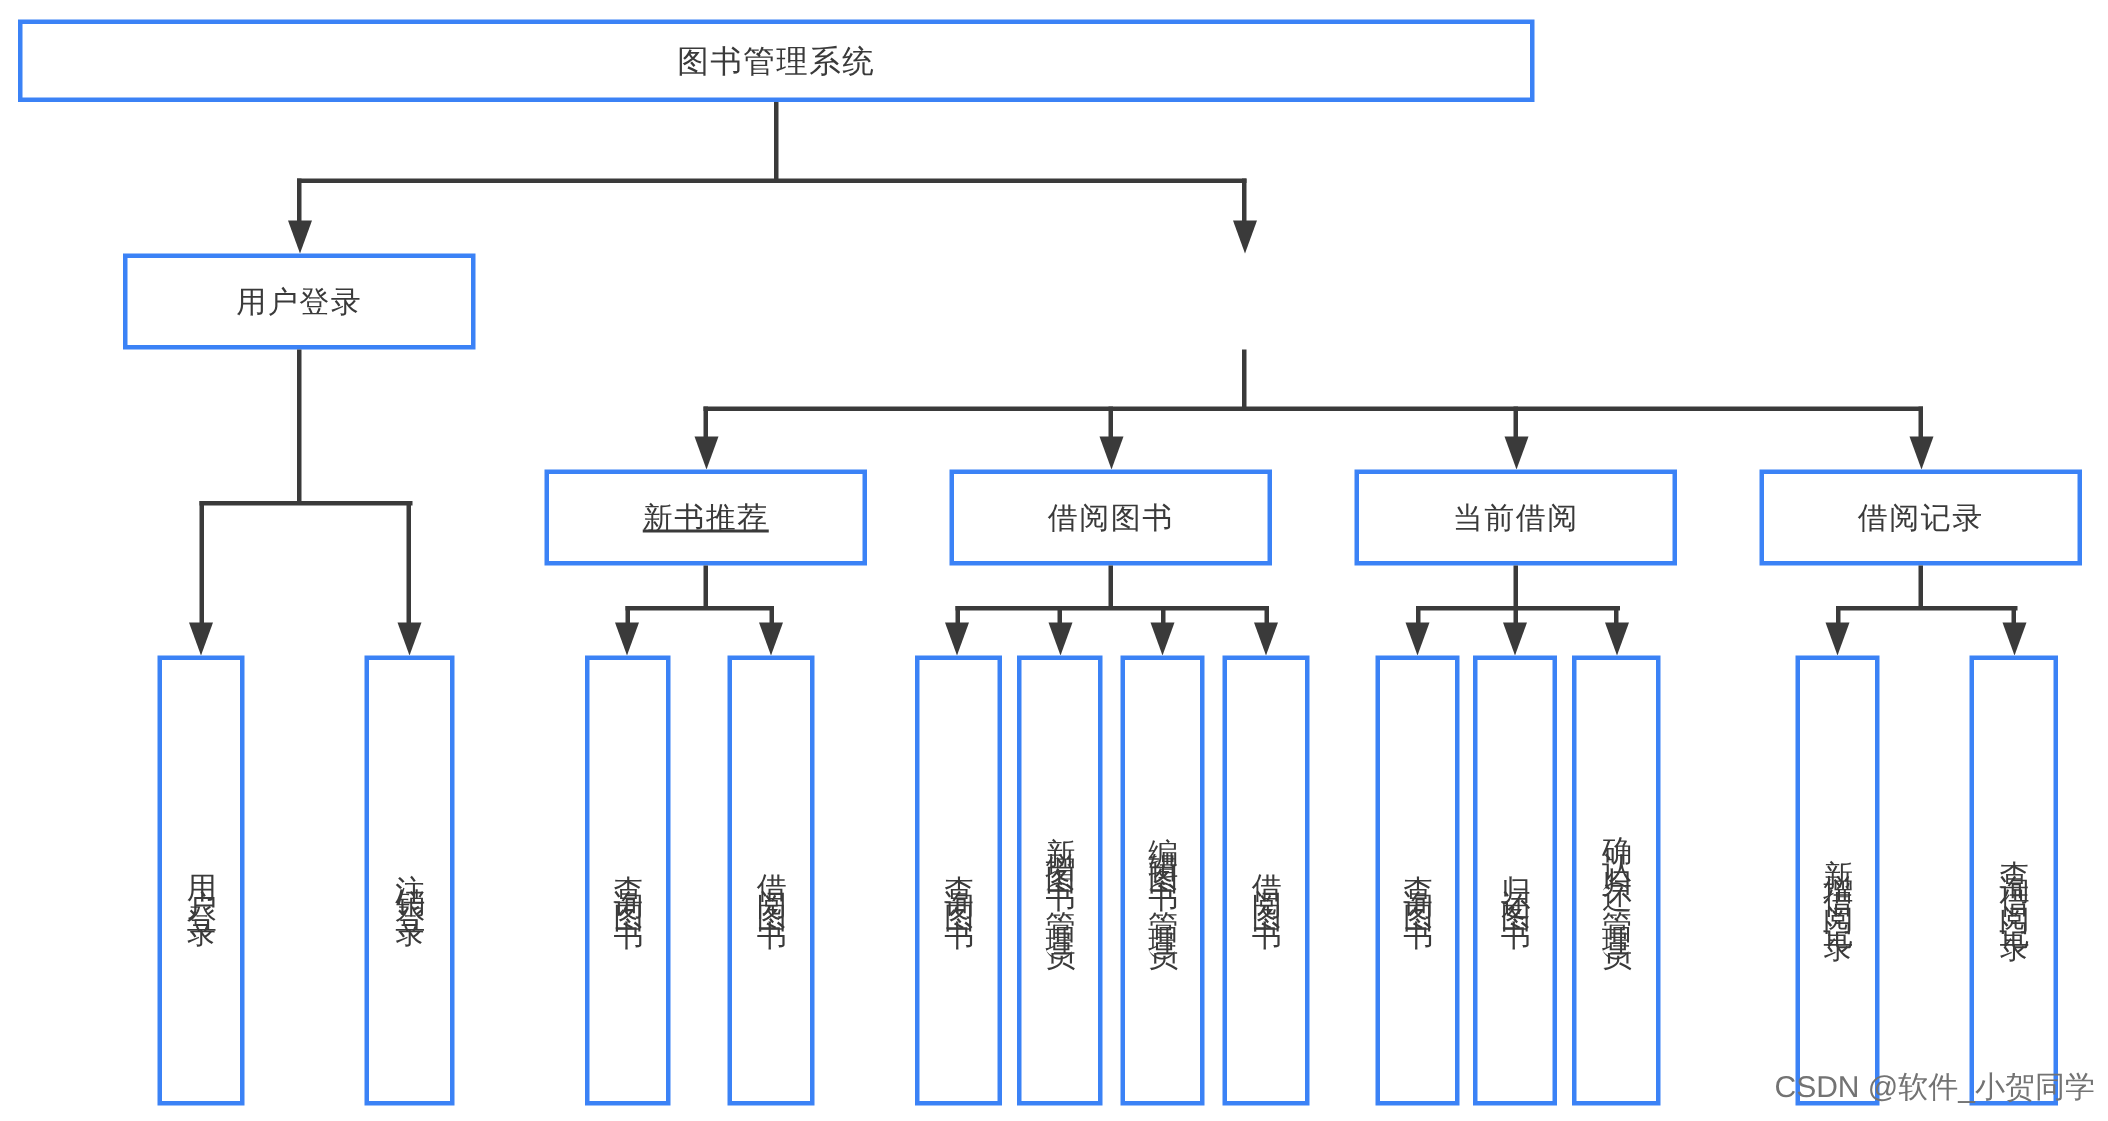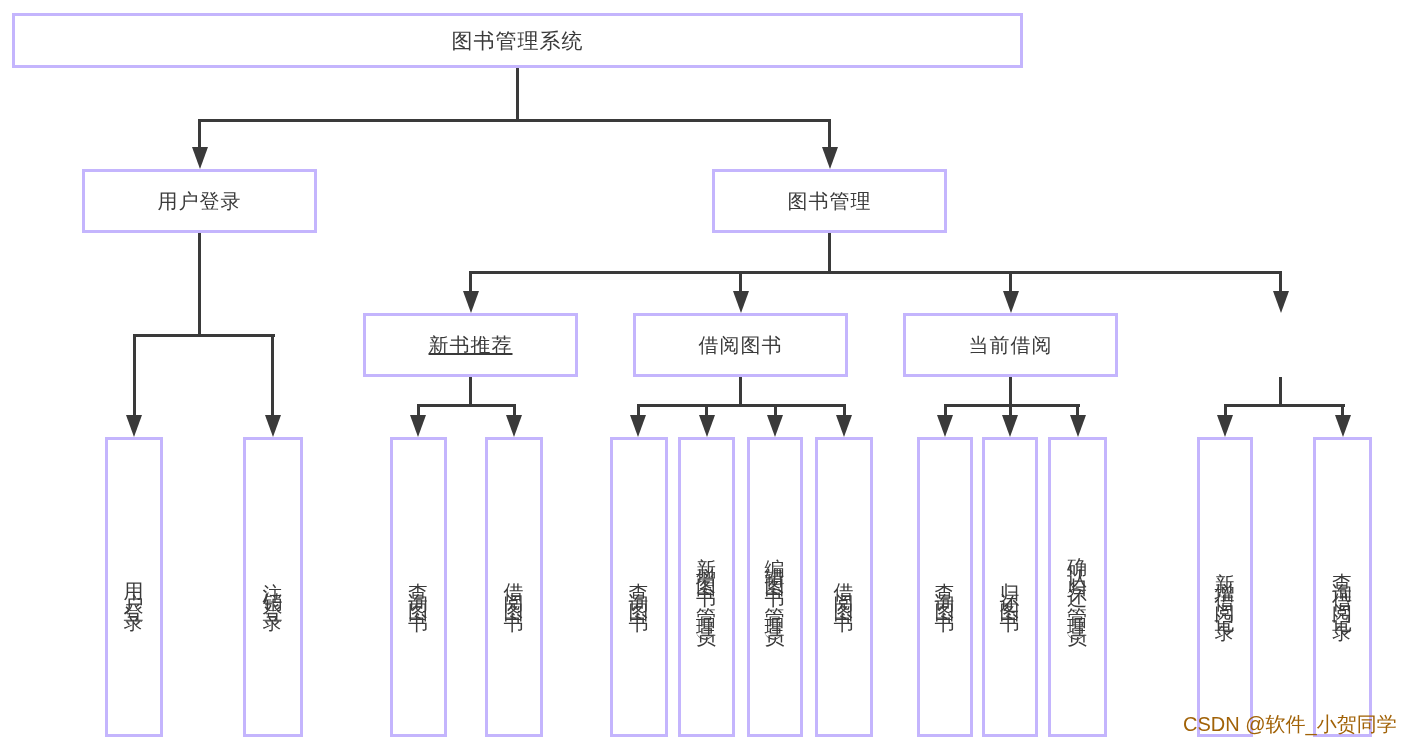--- a/index.html
+++ b/index.html
@@ -13,21 +13,21 @@
     width: 1405px;
     height: 747px;
     background: #ffffff;
     overflow: hidden;
   }
   
   .node {
     position: absolute;
     box-sizing: border-box;
     background: #ffffff;
-    border: 3px solid #c4b5fd;
+    border: 3px solid #3b82f6;
     display: flex;
     align-items: center;
     justify-content: center;
     color: #3a3a3a;
   }
   .node .hlabel {
     font-size: 20px;
     letter-spacing: 1px;
     white-space: nowrap;
   }
@@ -50,21 +50,21 @@
     border-left: 8px solid transparent;
     border-right: 8px solid transparent;
     border-top: 22px solid #3a3a3a;
   }
   
   .watermark {
     position: absolute;
     left: 1183px;
     top: 711px;
     font-size: 20px;
-    color: #a16207;
+    color: #737373;
     white-space: nowrap;
     z-index: 5;
   }
 </style>
 </head>
 <body>
 
 <div class="stage">
 
   <div class="node root" style="left:12px; top:13px; width:1011px; height:55px;">
@@ -73,23 +73,20 @@
 
   <div class="vl" style="left:516px; top:68px; height:52px;"></div>
   <div class="hl" style="left:198px; top:119px; width:633px;"></div>
   <div class="vl" style="left:198px; top:119px; height:33px;"></div>
   <div class="arrow" style="left:192px; top:147px;"></div>
   <div class="vl" style="left:828px; top:119px; height:33px;"></div>
   <div class="arrow" style="left:822px; top:147px;"></div>
 
   <div class="node" style="left:82px; top:169px; width:235px; height:64px;">
     <span class="hlabel">用户登录</span>
-  </div>
-  <div class="node" style="left:712px; top:169px; width:235px; height:64px;">
-    <span class="hlabel">图书管理</span>
   </div>
 
   <div class="vl" style="left:198px; top:233px; height:103px;"></div>
   <div class="hl" style="left:133px; top:334px; width:142px;"></div>
   <div class="vl" style="left:133px; top:334px; height:86px;"></div>
   <div class="arrow" style="left:126px; top:415px;"></div>
   <div class="vl" style="left:271px; top:334px; height:86px;"></div>
   <div class="arrow" style="left:265px; top:415px;"></div>
 
   <div class="vl" style="left:828px; top:233px; height:41px;"></div>
@@ -104,20 +101,23 @@
   <div class="arrow" style="left:1273px; top:291px;"></div>
 
   <div class="node" style="left:363px; top:313px; width:215px; height:64px;text-decoration:underline;">
     <span class="hlabel">新书推荐</span>
   </div>
   <div class="node" style="left:633px; top:313px; width:215px; height:64px;">
     <span class="hlabel">借阅图书</span>
   </div>
   <div class="node" style="left:903px; top:313px; width:215px; height:64px;">
     <span class="hlabel">当前借阅</span>
+  </div>
+  <div class="node" style="left:1173px; top:313px; width:215px; height:64px;">
+    <span class="hlabel">借阅记录</span>
   </div>
 
   <div class="vl" style="left:469px; top:377px; height:29px;"></div>
   <div class="hl" style="left:417px; top:404px; width:99px;"></div>
   <div class="vl" style="left:417px; top:404px; height:14px;"></div>
   <div class="arrow" style="left:410px; top:415px;"></div>
   <div class="vl" style="left:513px; top:404px; height:14px;"></div>
   <div class="arrow" style="left:506px; top:415px;"></div>
 
   <div class="vl" style="left:739px; top:377px; height:29px;"></div>

